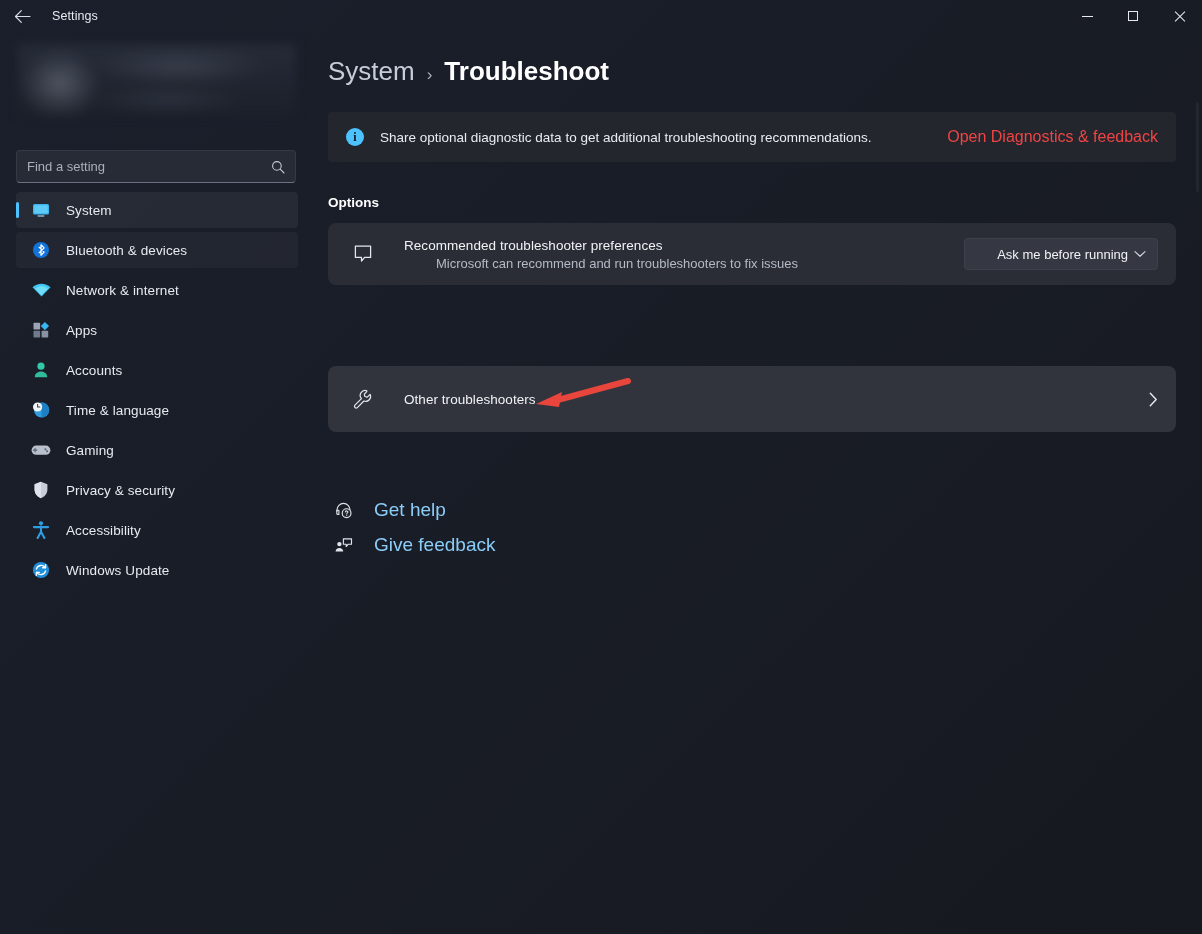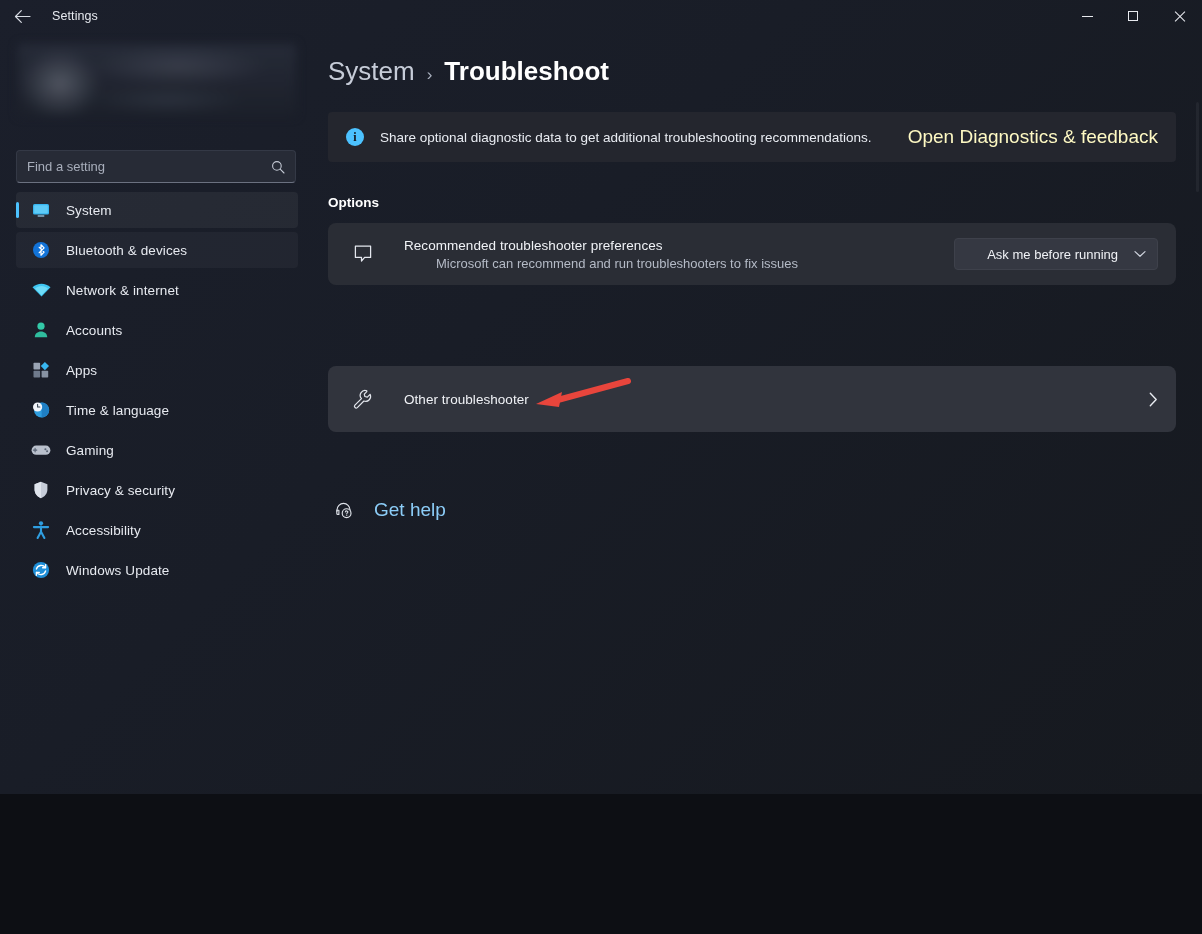--- a/index.html
+++ b/index.html
@@ -8,21 +8,21 @@
     width: 1202px;
     height: 934px;
     overflow: hidden;
     background: #0d0f14;
     font-family: "Liberation Sans", sans-serif;
   }
 
   #app {
     position: relative;
     width: 1202px;
-    height: 794px;
+    height: 934px;
     background: linear-gradient(135deg, #1b1f2b 0%, #191d27 40%, #16191f 100%);
     overflow: hidden;
   }
 
   
   #titlebar {
     position: absolute;
     top: 0; left: 0;
     width: 1202px;
     height: 32px;
@@ -201,22 +201,22 @@
     font-family: "Liberation Serif", serif;
     flex: 0 0 auto;
   }
   #banner-text {
     margin-left: 16px;
     font-size: 13.5px;
     color: #e9ecf2;
     flex: 1;
   }
   #banner-link {
-    font-size: 19px;
-    color: #fef9c3;
+    font-size: 16px;
+    color: #ef4444;
     cursor: pointer;
     white-space: nowrap;
   }
 
   #options-heading {
     position: absolute;
     top: 163px; left: 16px;
     font-size: 13.5px;
     font-weight: 700;
     color: #ffffff;
@@ -263,21 +263,21 @@
   #prefs-dropdown {
     height: 32px;
     min-width: 188px;
     background: #353842;
     border: 1px solid #3e414b;
     border-radius: 4px;
     display: flex;
     align-items: center;
     justify-content: flex-start;
     padding: 0 11px 0 32px;
-    gap: 16px;
+    gap: 6px;
     cursor: pointer;
   }
   #prefs-dropdown-label {
     font-size: 13px;
     color: #f0f2f6;
     white-space: nowrap;
   }
   .chev-down { color: #cfd4de; display: flex; }
 
   .card-chevron {
@@ -403,37 +403,37 @@
             <path d="M4 8.4c1.9-1.6 4.2-2.5 6.5-2.5s4.6.9 6.5 2.5l-6.5 6.8L4 8.4Z" fill="#6fdcf8"></path>
           </svg>
         </span>
         <span class="nav-label">Network &amp; internet</span>
       </div>
 
 
       <div class="nav-item">
         <span class="nav-icon">
           <svg width="20" height="20" viewBox="0 0 20 20">
-            <circle cx="10" cy="6.2" r="3.6" fill="#33c9a8"></circle>
-            <path d="M3.8 17.2c0-3.4 2.8-5.6 6.2-5.6s6.2 2.2 6.2 5.6H3.8Z" fill="#2fbd9e"></path>
-          </svg>
-        </span>
-        <span class="nav-label">Accounts</span>
-      </div>
-
-      <div class="nav-item">
-        <span class="nav-icon">
-          <svg width="20" height="20" viewBox="0 0 20 20">
             <rect x="2.5" y="2.8" width="6.6" height="6.6" rx=".7" fill="#9aa4b4"></rect>
             <rect x="2.5" y="10.8" width="6.6" height="6.6" rx=".7" fill="#6f7a8c"></rect>
             <rect x="10.6" y="10.8" width="6.6" height="6.6" rx=".7" fill="#8792a3"></rect>
             <path d="M13.9 2 18 6.1l-4.1 4.1L9.8 6.1 13.9 2Z" fill="#38b6f0"></path>
           </svg>
         </span>
         <span class="nav-label">Apps</span>
+      </div>
+
+      <div class="nav-item">
+        <span class="nav-icon">
+          <svg width="20" height="20" viewBox="0 0 20 20">
+            <circle cx="10" cy="6.2" r="3.6" fill="#33c9a8"></circle>
+            <path d="M3.8 17.2c0-3.4 2.8-5.6 6.2-5.6s6.2 2.2 6.2 5.6H3.8Z" fill="#2fbd9e"></path>
+          </svg>
+        </span>
+        <span class="nav-label">Accounts</span>
       </div>
 
       <div class="nav-item">
         <span class="nav-icon">
           <svg width="20" height="20" viewBox="0 0 20 20">
             <circle cx="10.6" cy="10" r="7.6" fill="#2f9ee0"></circle>
             <path d="M10.6 2.4a7.6 7.6 0 0 1 0 15.2" fill="#1f7fc4"></path>
             <circle cx="6.6" cy="7" r="4.6" fill="#f2f5fa"></circle>
             <path d="M6.6 4.2V7h2.3" stroke="#33404f" stroke-width="1.05" fill="none" stroke-linecap="round"></path>
           </svg>
@@ -527,21 +527,21 @@
     </div>
 
 
     <div class="card clickable hovered" id="card-other">
       <span class="card-icon">
         <svg width="22" height="22" viewBox="0 0 22 22" fill="none">
           <path d="M14.8 2.7a4.9 4.9 0 0 0-5.3 7.9l-6.6 6.6a1.7 1.7 0 0 0 2.4 2.4l6.6-6.6a4.9 4.9 0 0 0 6.2-6.7l-2.8 2.8-2.4-.6-.6-2.4 2.5-2.5-.0-.9Z" stroke="#e4e7ee" stroke-width="1.2" stroke-linejoin="round"></path>
         </svg>
       </span>
       <div class="card-body">
-        <div class="card-title">Other troubleshooter</div>
+        <div class="card-title">Other troubleshooters</div>
       </div>
       <span class="card-chevron">
         <svg width="9" height="15" viewBox="0 0 9 15" fill="none">
           <path d="M1.3 1.3 7.2 7.5l-5.9 6.2" stroke="#e9ecf2" stroke-width="1.4" stroke-linecap="round" stroke-linejoin="round"></path>
         </svg>
       </span>
     </div>
 
     <div id="bottom-links">
       <div class="blink-row">
@@ -549,20 +549,30 @@
           <svg width="19" height="19" viewBox="0 0 19 19" fill="none">
             <path d="M3 10.2V8.9a6.5 6.5 0 0 1 13 0v1.3" stroke="#dfe3ea" stroke-width="1.15" stroke-linecap="round"></path>
             <path d="M3 9.3h1.9v4.1H3.8A1 1 0 0 1 2.8 12.4v-2.1A1 1 0 0 1 3 9.3Z" stroke="#dfe3ea" stroke-width="1.1" stroke-linejoin="round"></path>
             <circle cx="12.6" cy="12.2" r="4.4" fill="#22262f" stroke="#dfe3ea" stroke-width="1.15"></circle>
             <path d="M11.4 10.9c.2-.7.8-1.1 1.4-1 .7.1 1.1.7 1 1.3-.1.7-.9.8-1 1.4" stroke="#dfe3ea" stroke-width="1.05" stroke-linecap="round" fill="none"></path>
             <circle cx="12.7" cy="14.2" r=".62" fill="#dfe3ea"></circle>
           </svg>
         </span>
         <span class="blink-label">Get help</span>
       </div>
+      <div class="blink-row">
+        <span class="blink-icon">
+          <svg width="19" height="19" viewBox="0 0 19 19" fill="none">
+            <circle cx="5.4" cy="8.1" r="2.2" fill="#dfe3ea"></circle>
+            <path d="M1.6 15.6c0-2.1 1.7-3.5 3.8-3.5s3.8 1.4 3.8 3.5H1.6Z" fill="#dfe3ea"></path>
+            <path d="M9.4 2.8h8.1v5.4h-3.2l-2.1 2.3V8.2H9.4V2.8Z" stroke="#dfe3ea" stroke-width="1.15" stroke-linejoin="round"></path>
+          </svg>
+        </span>
+        <span class="blink-label">Give feedback</span>
+      </div>
     </div>
 
   </div>
 
   <svg id="annotation-arrow" viewBox="0 0 104 40">
     <path d="M100 6 L26 26" stroke="#e8453c" stroke-width="6" stroke-linecap="round"></path>
     <path d="M8 29 L34 17 L31 32 Z" fill="#e8453c"></path>
   </svg>
 
 </div>

